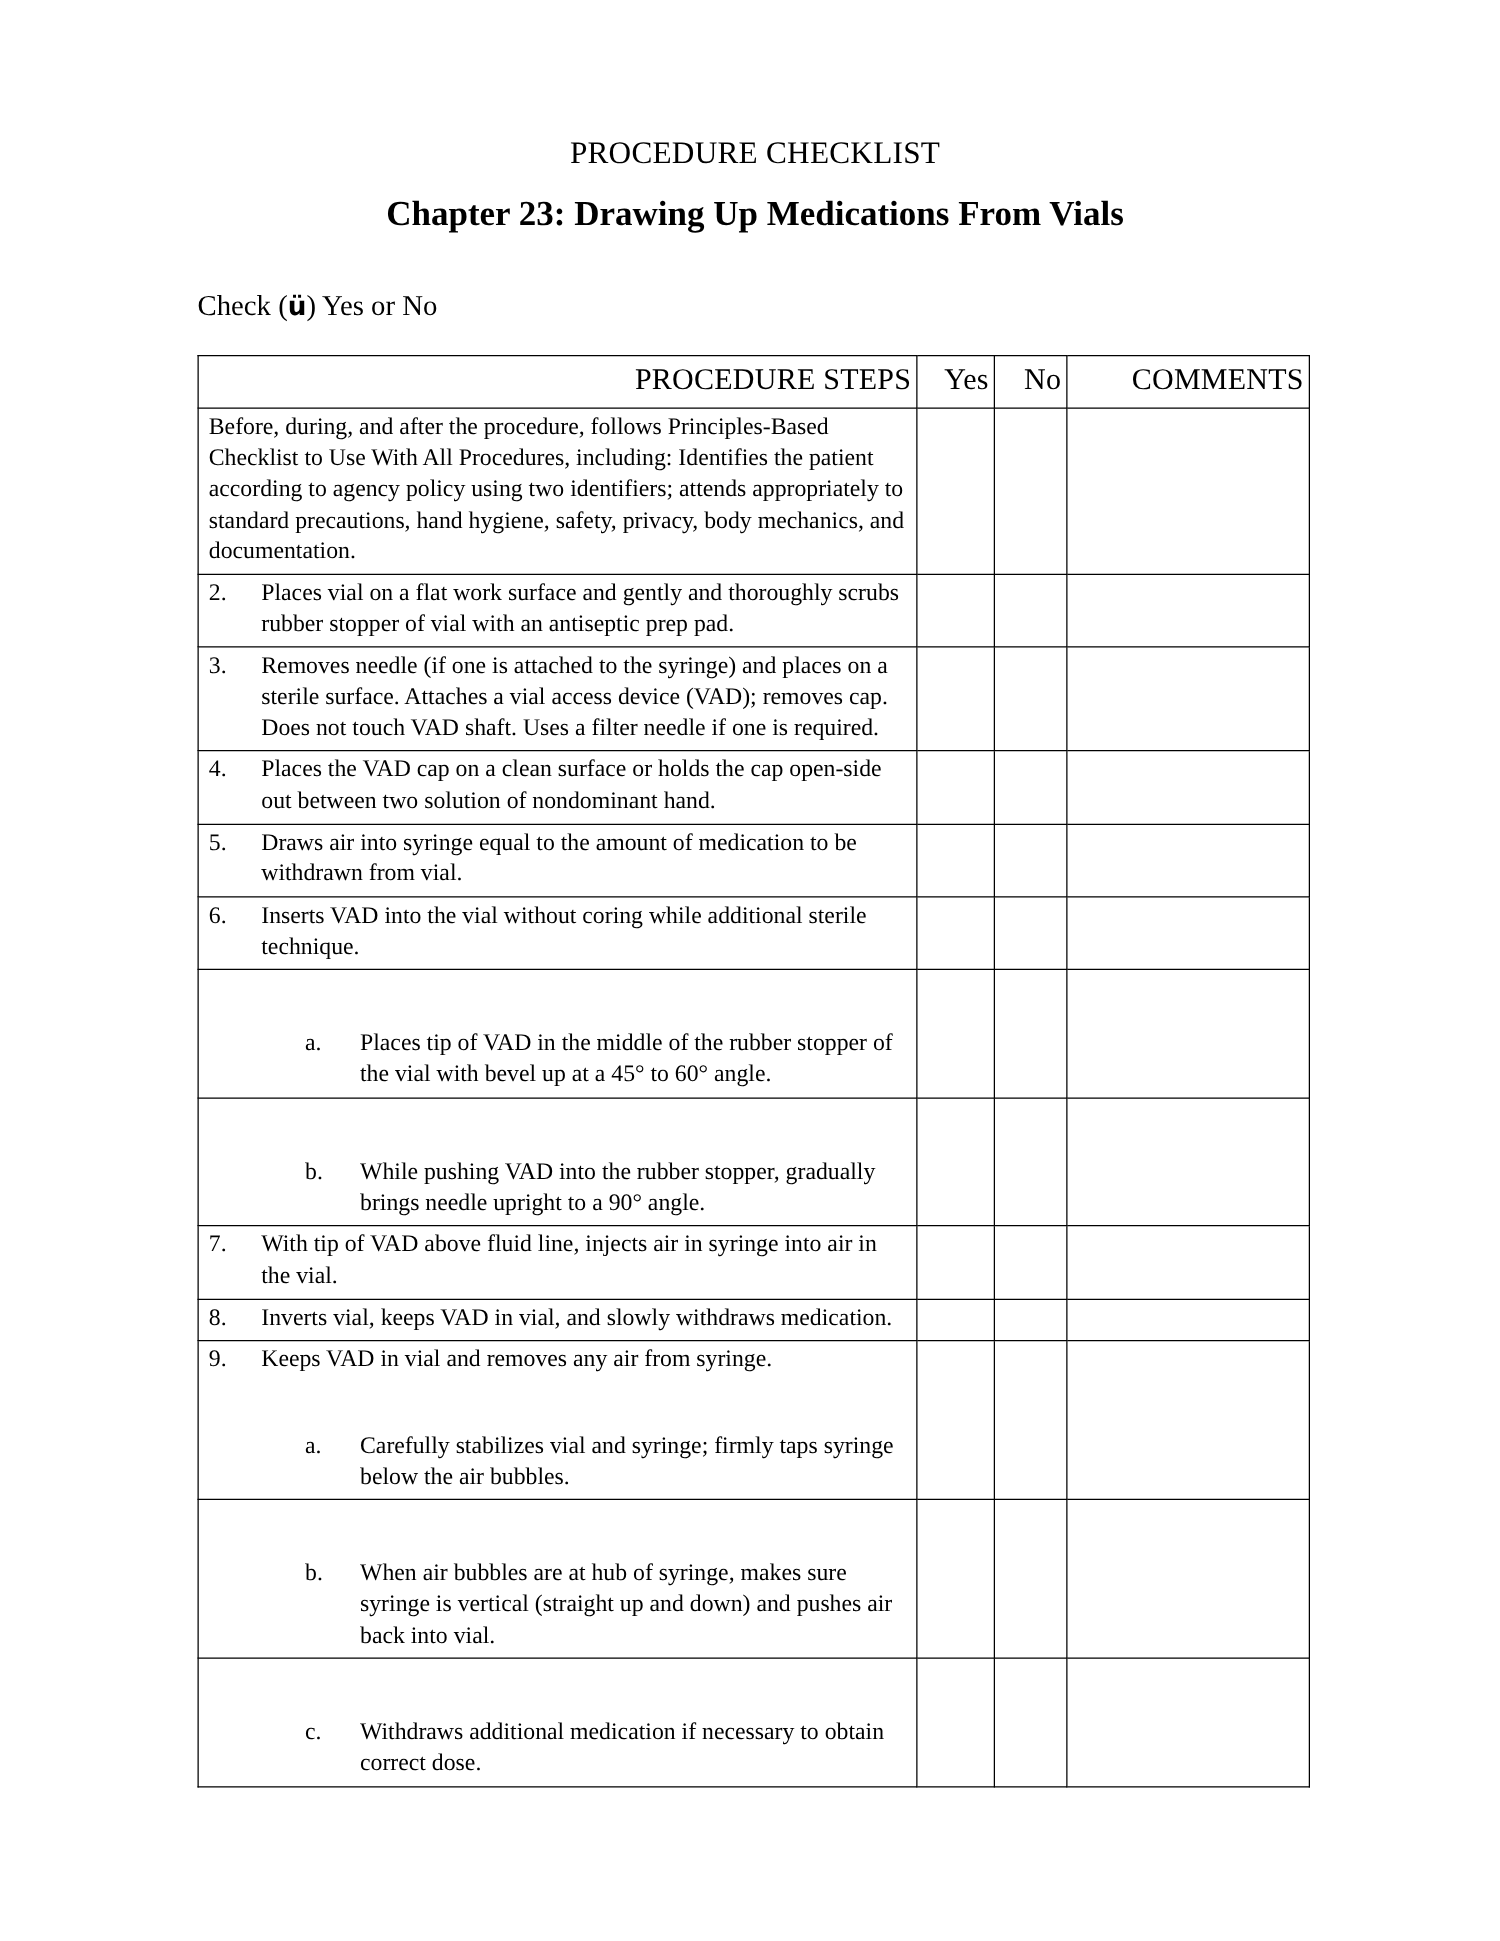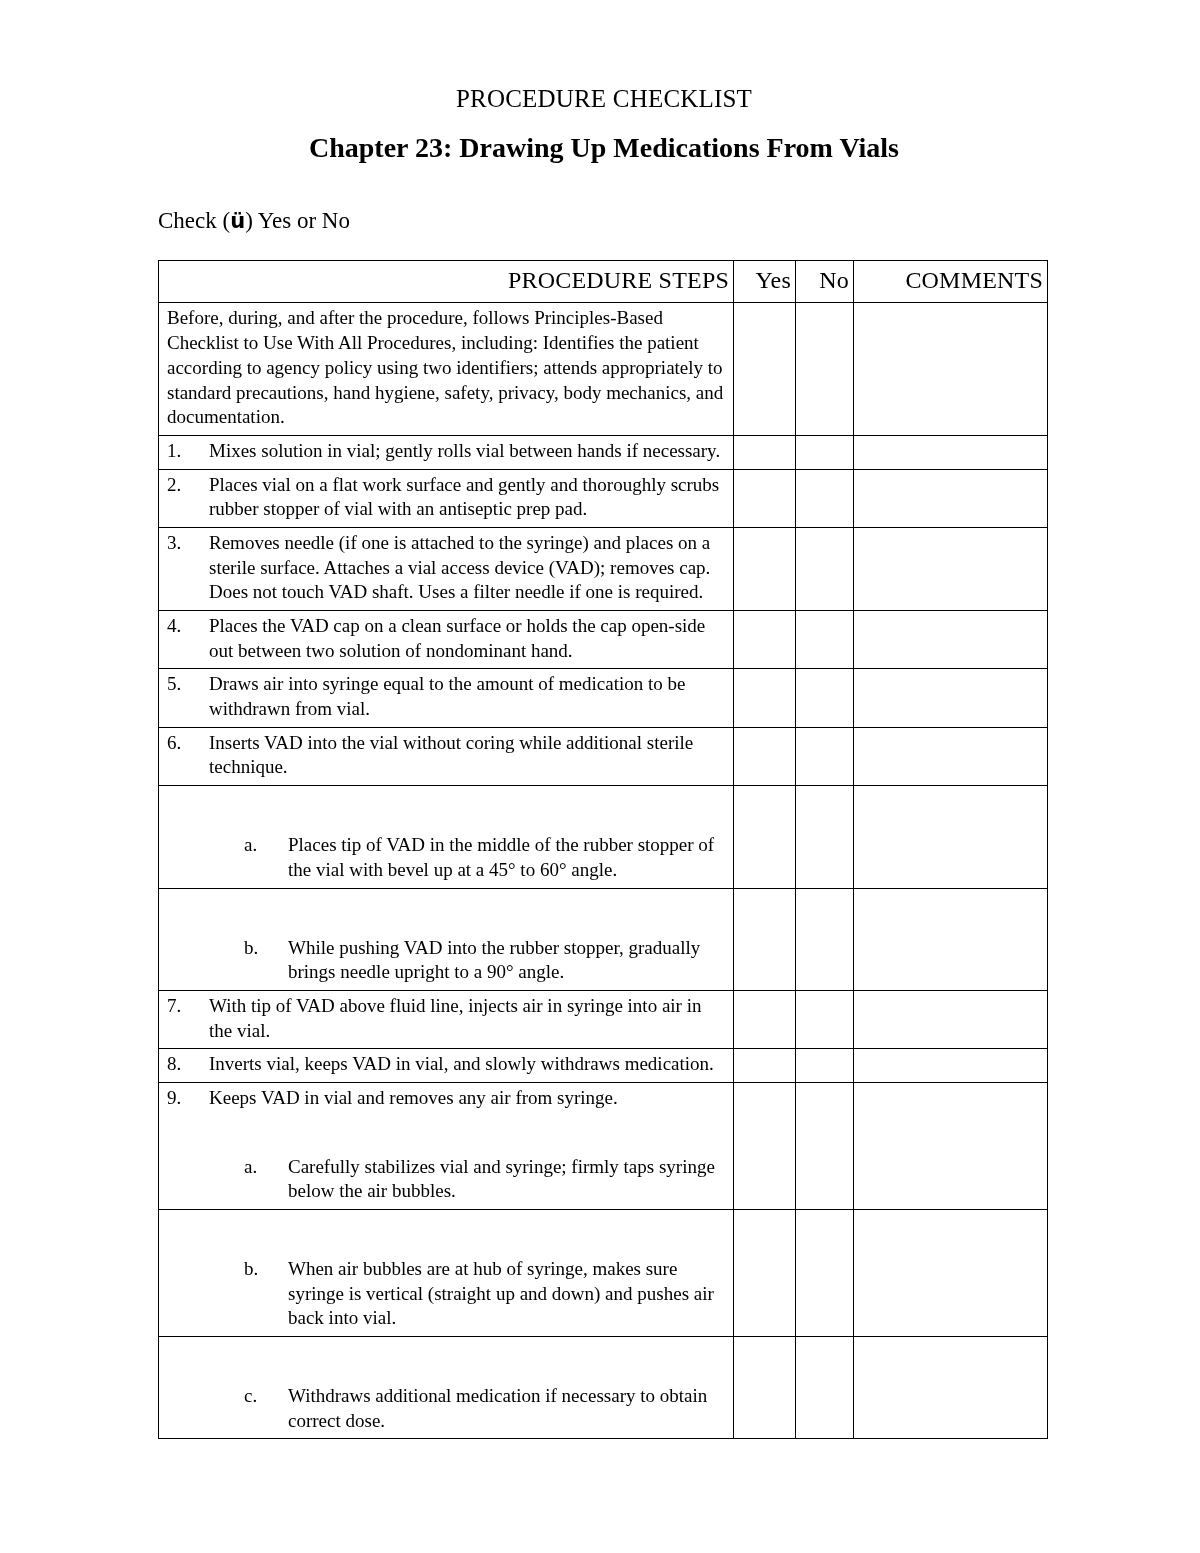--- a/index.html
+++ b/index.html
@@ -12,21 +12,21 @@
     height: 1553px;
     font-family: "Liberation Serif", serif;
     color: #000000;
     position: relative;
   }
   .page {
     position: relative;
     width: 1200px;
     height: 1451px;
     box-sizing: border-box;
-    padding: 84px 150px 0 158px;
+    padding: 108px 150px 0 158px;
   }
   .doc-title {
     text-align: center;
     font-size: 25px;
     letter-spacing: 0.2px;
     line-height: 1.22;
   }
   .doc-subtitle {
     text-align: center;
     font-size: 28px;
@@ -139,28 +139,20 @@
         <tr>
           <td class="step-cell">
             <div class="step-row">Before, during, and after the procedure, follows Principles-Based Checklist to Use With All Procedures, including: Identifies the patient according to agency policy using two identifiers; attends appropriately to standard precautions, hand hygiene, safety, privacy, body mechanics, and documentation.</div>
           </td>
           <td class="mark-cell"></td>
           <td class="mark-cell"></td>
           <td class="mark-cell"></td>
         </tr>
         <tr>
           <td class="step-cell">
-            <div class="numbered"><span class="num">1.</span><span>Mixes solution in vial; gently rolls vial between hands if necessary.</span></div>
-          </td>
-          <td class="mark-cell"></td>
-          <td class="mark-cell"></td>
-          <td class="mark-cell"></td>
-        </tr>
-        <tr>
-          <td class="step-cell">
             <div class="numbered"><span class="num">2.</span><span>Places vial on a flat work surface and gently and thoroughly scrubs rubber stopper of vial with an antiseptic prep pad.</span></div>
           </td>
           <td class="mark-cell"></td>
           <td class="mark-cell"></td>
           <td class="mark-cell"></td>
         </tr>
         <tr>
           <td class="step-cell">
             <div class="numbered"><span class="num">3.</span><span>Removes needle (if one is attached to the syringe) and places on a sterile surface. Attaches a vial access device (VAD); removes cap. Does not touch VAD shaft. Uses a filter needle if one is required.</span></div>
           </td>

